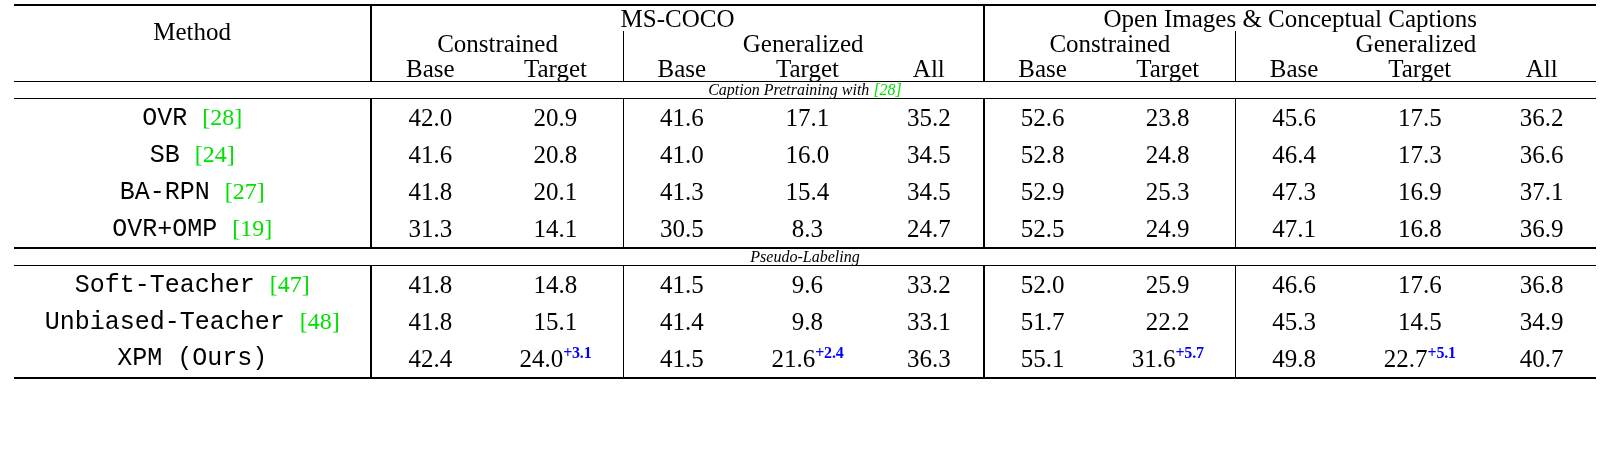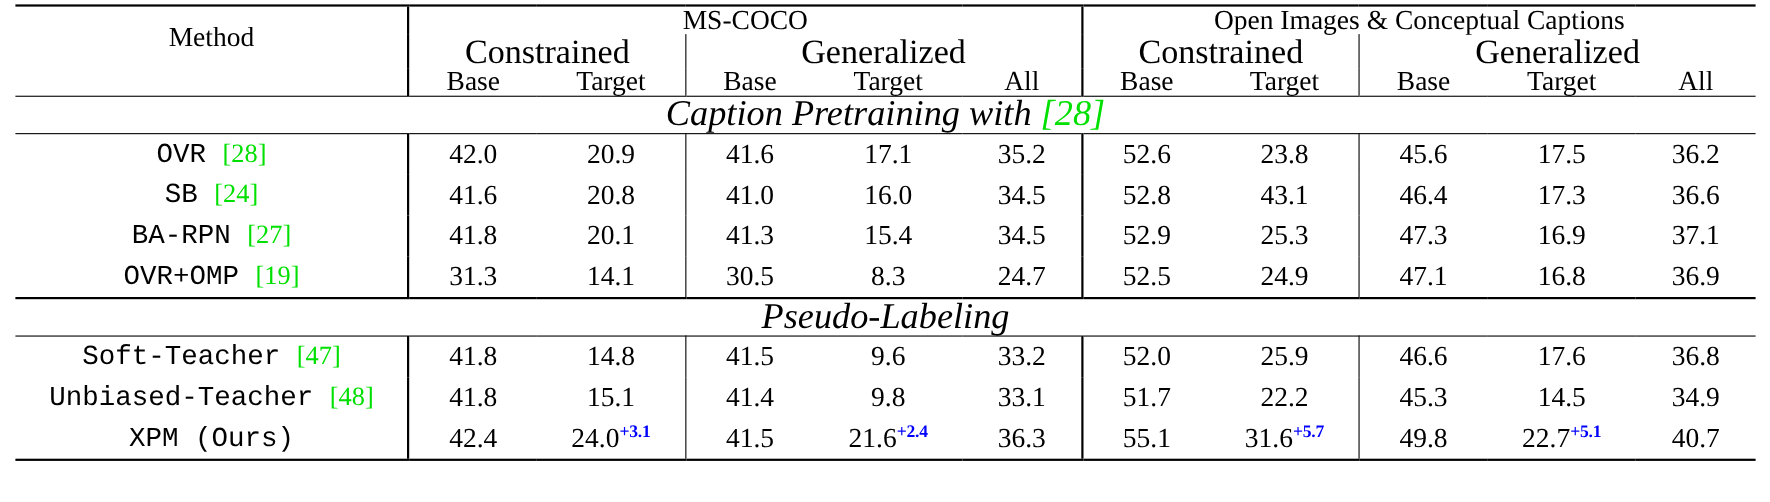--- a/index.html
+++ b/index.html
@@ -47,27 +47,27 @@
     padding-right: 14px;
     font-family: "Liberation Mono", monospace;
     font-size: 22px;
     white-space: nowrap;
   }
   .methodcell .mono { font-family: Liberation Mono, monospace; }
   .cite { color: #00e000; font-family: "Liberation Serif", serif; font-size: 24px; }
   .cite-italic { color: #00e000; font-style: italic; font-family: "Liberation Serif", serif; }
   .sec {
     font-style: italic;
-    font-size: 33px;
+    font-size: 16px;
     text-align: center;
     padding: 5px 0 4px 0;
   }
   .hdr-row td { padding: 6px 0 6px 0; }
   .grouphdr { font-size: 25px; padding: 6px 0 5px 0; }
-  .subhdr { font-size: 31px; padding: 5px 0 5px 0; }
+  .subhdr { font-size: 25px; padding: 5px 0 5px 0; }
   .colhdr { font-size: 25px; padding: 5px 0 5px 0; margin-left: 44px; }
   .datarow td { height: 37px; font-size: 25px; }
   .bold { font-weight: bold; }
   .delta {
     color: #0000ff;
     font-weight: bold;
     font-size: 16px;
     vertical-align: super;
     letter-spacing: -0.2px;
     text-align: right;
@@ -136,21 +136,21 @@
         <td>36.2</td>
       </tr>
       <tr class="datarow">
         <td class="methodcell"><span class="mono">SB</span> <span class="cite">[24]</span></td>
         <td class="vleft-thick">41.6</td>
         <td>20.8</td>
         <td class="vleft">41.0</td>
         <td>16.0</td>
         <td>34.5</td>
         <td class="vleft-thick">52.8</td>
-        <td>43.1</td>
+        <td>24.8</td>
         <td class="vleft">46.4</td>
         <td>17.3</td>
         <td>36.6</td>
       </tr>
       <tr class="datarow">
         <td class="methodcell"><span class="mono">BA-RPN</span> <span class="cite">[27]</span></td>
         <td class="vleft-thick">41.8</td>
         <td>20.1</td>
         <td class="vleft">41.3</td>
         <td>15.4</td>

